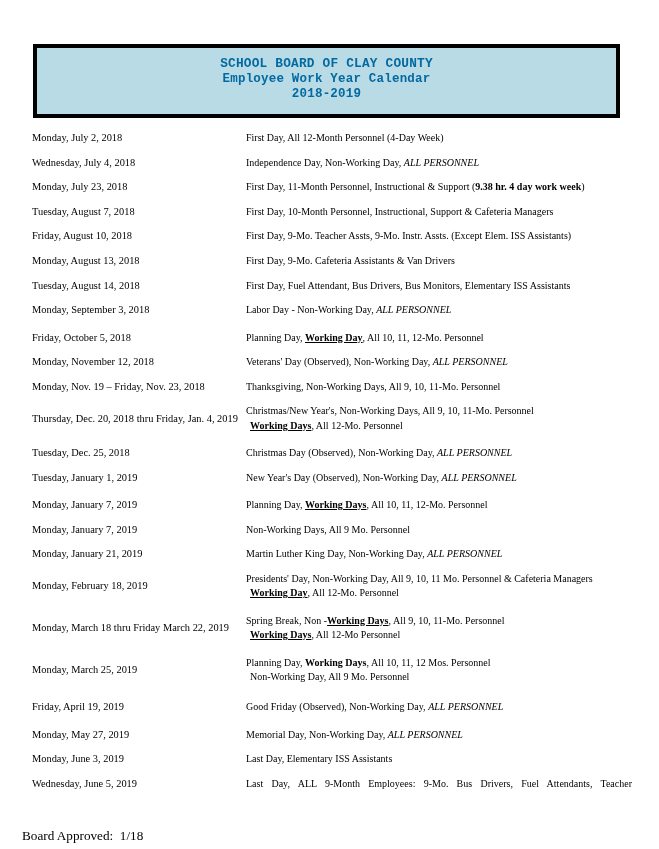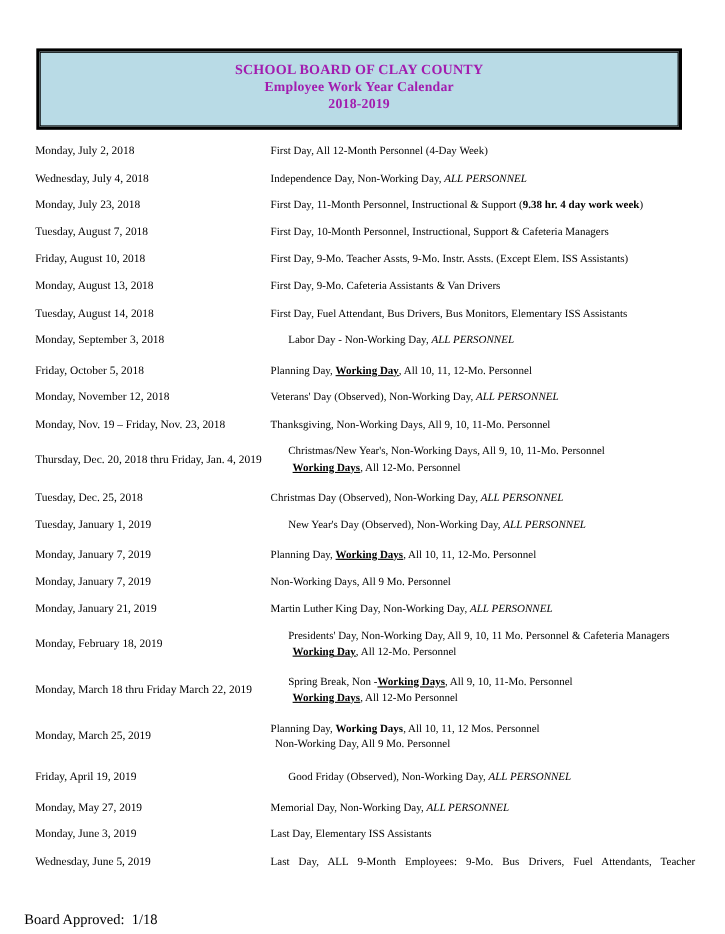--- a/index.html
+++ b/index.html
@@ -34,42 +34,42 @@
     background: #b9dbe6;
     padding: 0;
   }
   .banner-inner {
     border: 1px solid #000000;
     background: #b9dbe6;
     padding: 8px 4px 11px 4px;
     text-align: center;
   }
   .banner-line {
-    font-family: Liberation Serif, serif;
+    font-family: Liberation Mono, monospace;
     font-weight: bold;
     font-size: 12.5px;
     line-height: 15.5px;
     letter-spacing: 0.2px;
-    color: #a21caf;
+    color: #0369a1;
   }
   .banner-line.l1 { font-size: 12.8px; }
 
   
   .table {
     position: absolute;
     left: 32px;
     top: 131px;
     width: 600px;
   }
   .row {
     display: flex;
     align-items: center;
     margin-bottom: 10.2px;
   }
-  .row.gap-sm { margin-bottom: 13px; gap: 16px; }
+  .row.gap-sm { margin-bottom: 13px; }
   .row.gap-md { margin-bottom: 16px; }
 
   .cell-date {
     width: 214px;
     flex: 0 0 214px;
     font-size: 10.4px;
     line-height: 14.4px;
     white-space: nowrap;
   }
   .cell-desc {

